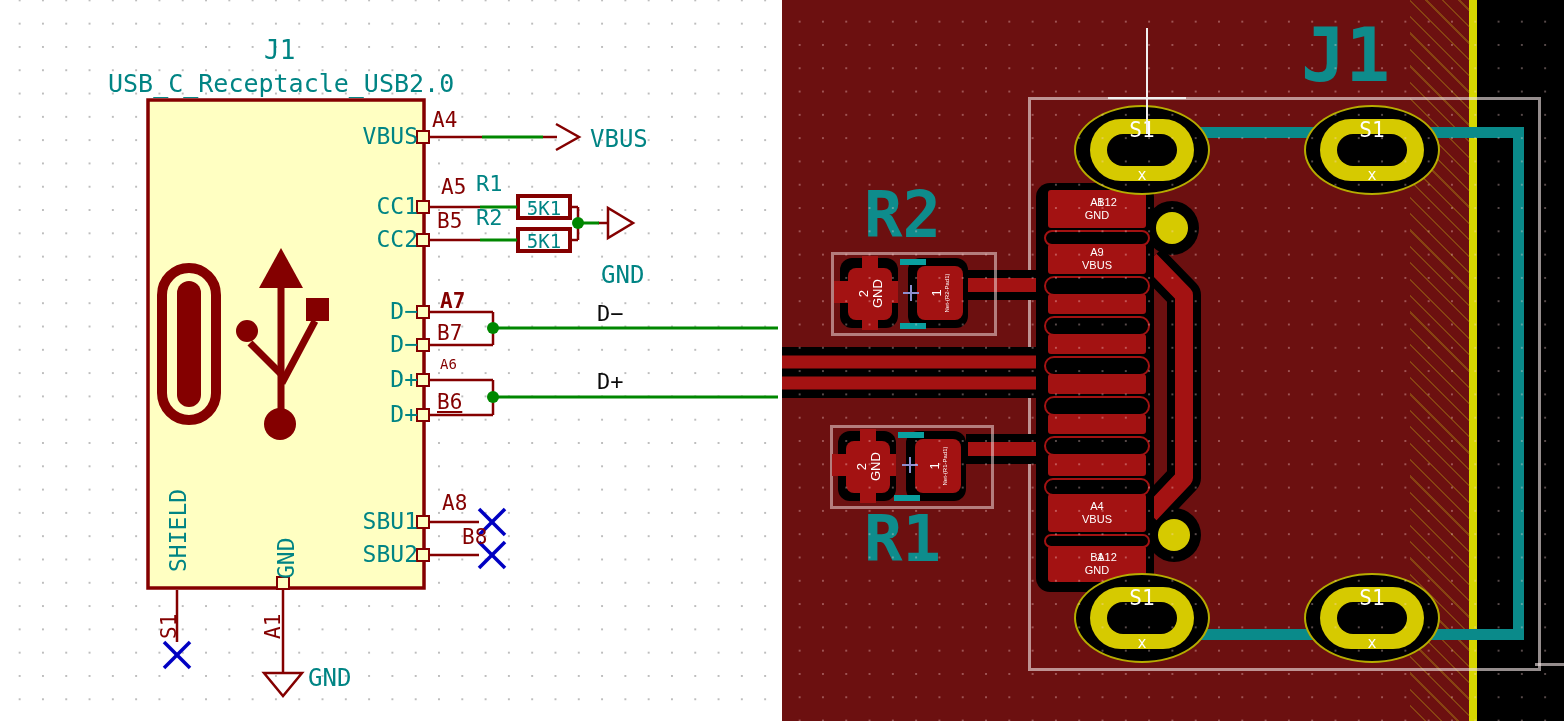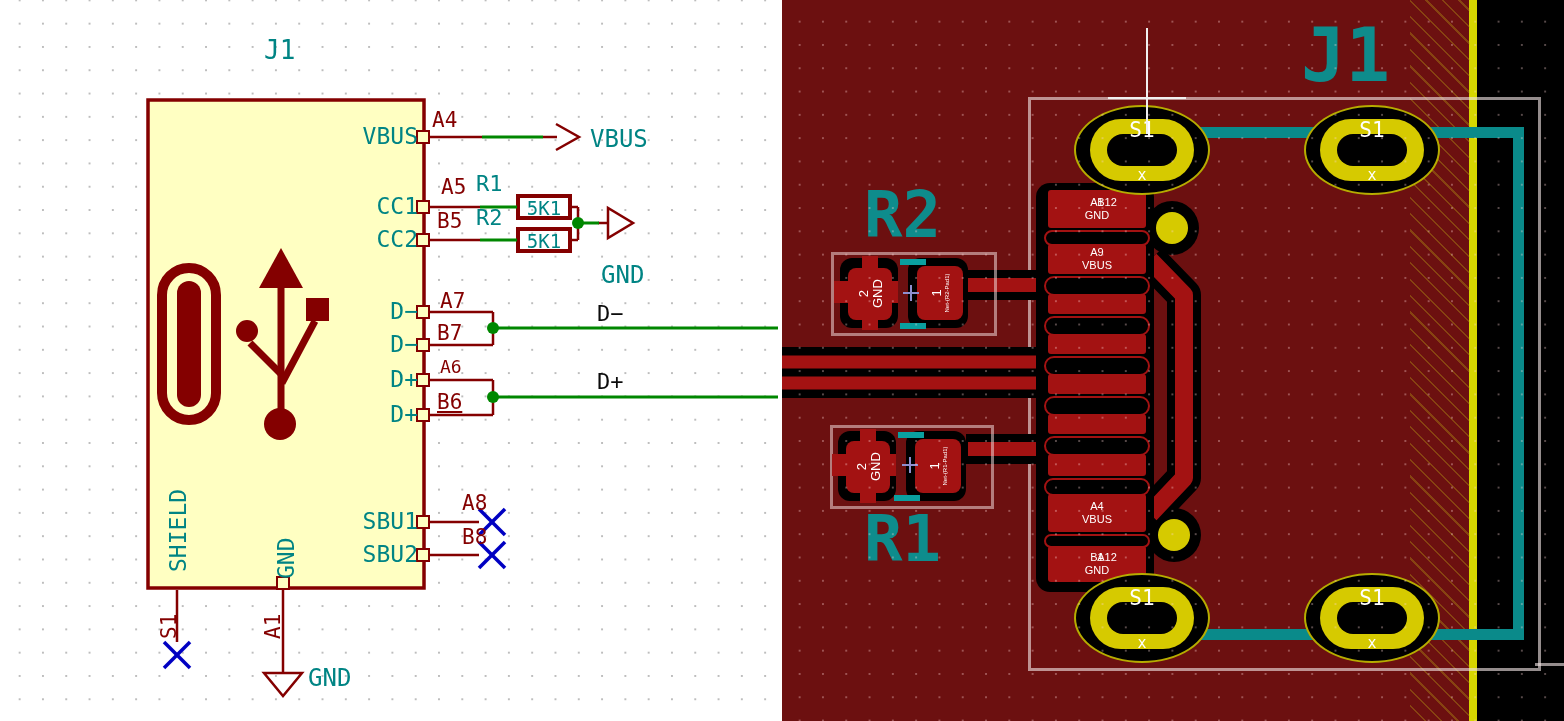--- a/index.html
+++ b/index.html
@@ -131,39 +131,40 @@
         <line x1="479" y1="509" x2="505" y2="535"></line>
           <line x1="505" y1="509" x2="479" y2="535"></line>
         <line x1="479" y1="542" x2="505" y2="568"></line>
           <line x1="505" y1="542" x2="479" y2="568"></line>
         <line x1="164" y1="642" x2="190" y2="668"></line>
           <line x1="190" y1="642" x2="164" y2="668"></line>
       </g>
     </svg>
 
     <span class="t" style="left:264px;top:36px;font-size:26px;">J1</span>
+    <span class="t" style="left:108px;top:70px;font-size:25px;">USB_C_Receptacle_USB2.0</span>
 
     <span class="t" style="left:286px;width:132px;text-align:right;top:124px;font-size:23px;">VBUS</span>
     <span class="t" style="left:286px;width:132px;text-align:right;top:194px;font-size:23px;">CC1</span>
     <span class="t" style="left:286px;width:132px;text-align:right;top:227px;font-size:23px;">CC2</span>
     <span class="t" style="left:286px;width:132px;text-align:right;top:299px;font-size:23px;">D−</span>
     <span class="t" style="left:286px;width:132px;text-align:right;top:332px;font-size:23px;">D−</span>
     <span class="t" style="left:286px;width:132px;text-align:right;top:367px;font-size:23px;">D+</span>
     <span class="t" style="left:286px;width:132px;text-align:right;top:402px;font-size:23px;">D+</span>
     <span class="t" style="left:286px;width:132px;text-align:right;top:509px;font-size:23px;">SBU1</span>
     <span class="t" style="left:286px;width:132px;text-align:right;top:542px;font-size:23px;">SBU2</span>
 
     <span class="t red" style="left:432px;top:109px;font-size:21px;">A4</span>
     <span class="t red" style="left:441px;top:176px;font-size:21px;">A5</span>
     <span class="t red" style="left:437px;top:210px;font-size:21px;">B5</span>
-    <span class="t red" style="left:440px;top:290px;font-size:21px;">A7</span>
+    <span class="t red" style="left:440px;top:290px;font-size:21px;font-weight:bold;">A7</span>
     <span class="t red" style="left:437px;top:322px;font-size:21px;">B7</span>
-    <span class="t red" style="left:440px;top:357px;font-size:18px;">A6</span>
+    <span class="t red" style="left:440px;top:357px;font-size:14px;">A6</span>
     <span class="t red" style="left:437px;top:391px;font-size:21px;text-decoration:underline;">B6</span>
-    <span class="t red" style="left:442px;top:492px;font-size:21px;margin-left:20px;">A8</span>
+    <span class="t red" style="left:442px;top:492px;font-size:21px;">A8</span>
     <span class="t red" style="left:438px;top:526px;font-size:21px;margin-left:24px;">B8</span>
 
     <span class="t" style="left:476px;top:172px;font-size:22px;">R1</span>
     <span class="t" style="left:476px;top:206px;font-size:22px;">R2</span>
     <span class="t" style="left:518px;width:52px;text-align:center;top:198px;font-size:19px;">5K1</span>
     <span class="t" style="left:518px;width:52px;text-align:center;top:231px;font-size:19px;">5K1</span>
 
     <span class="t" style="left:590px;top:126px;font-size:24px;">VBUS</span>
     <span class="t" style="left:601px;top:262px;font-size:24px;">GND</span>
     <span class="t blk" style="left:597px;top:302px;font-size:22px;">D−</span>

